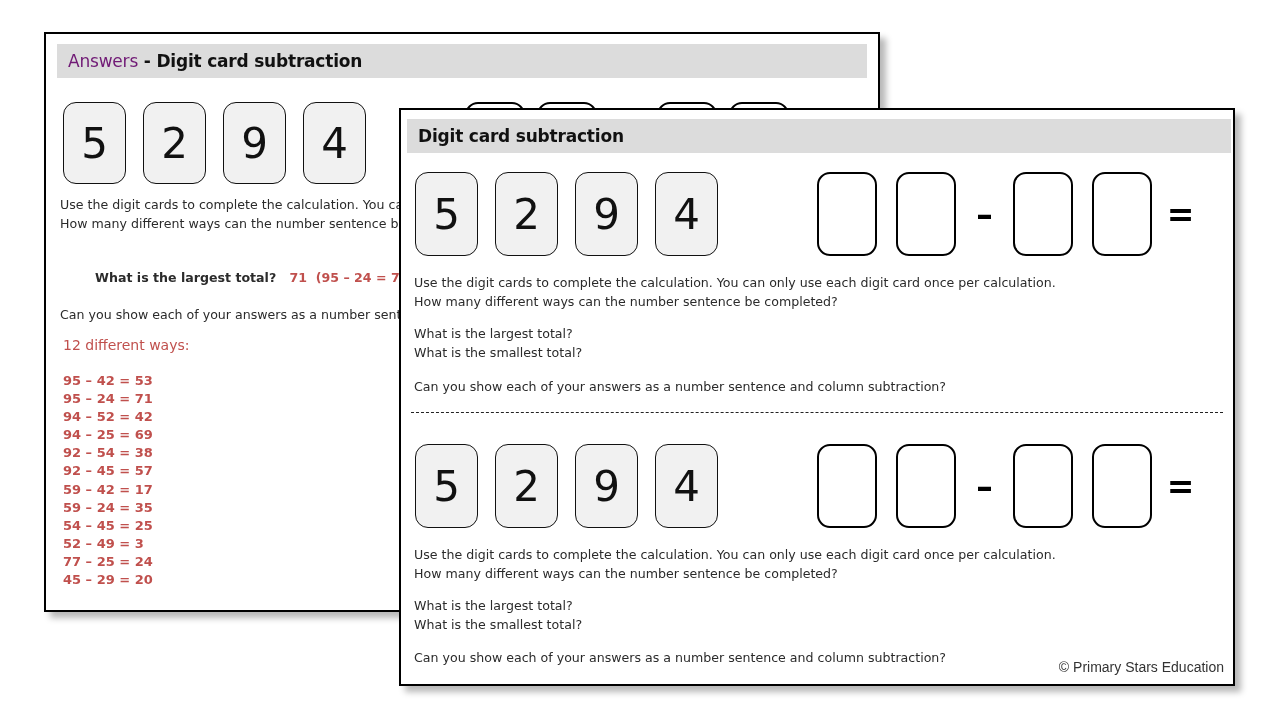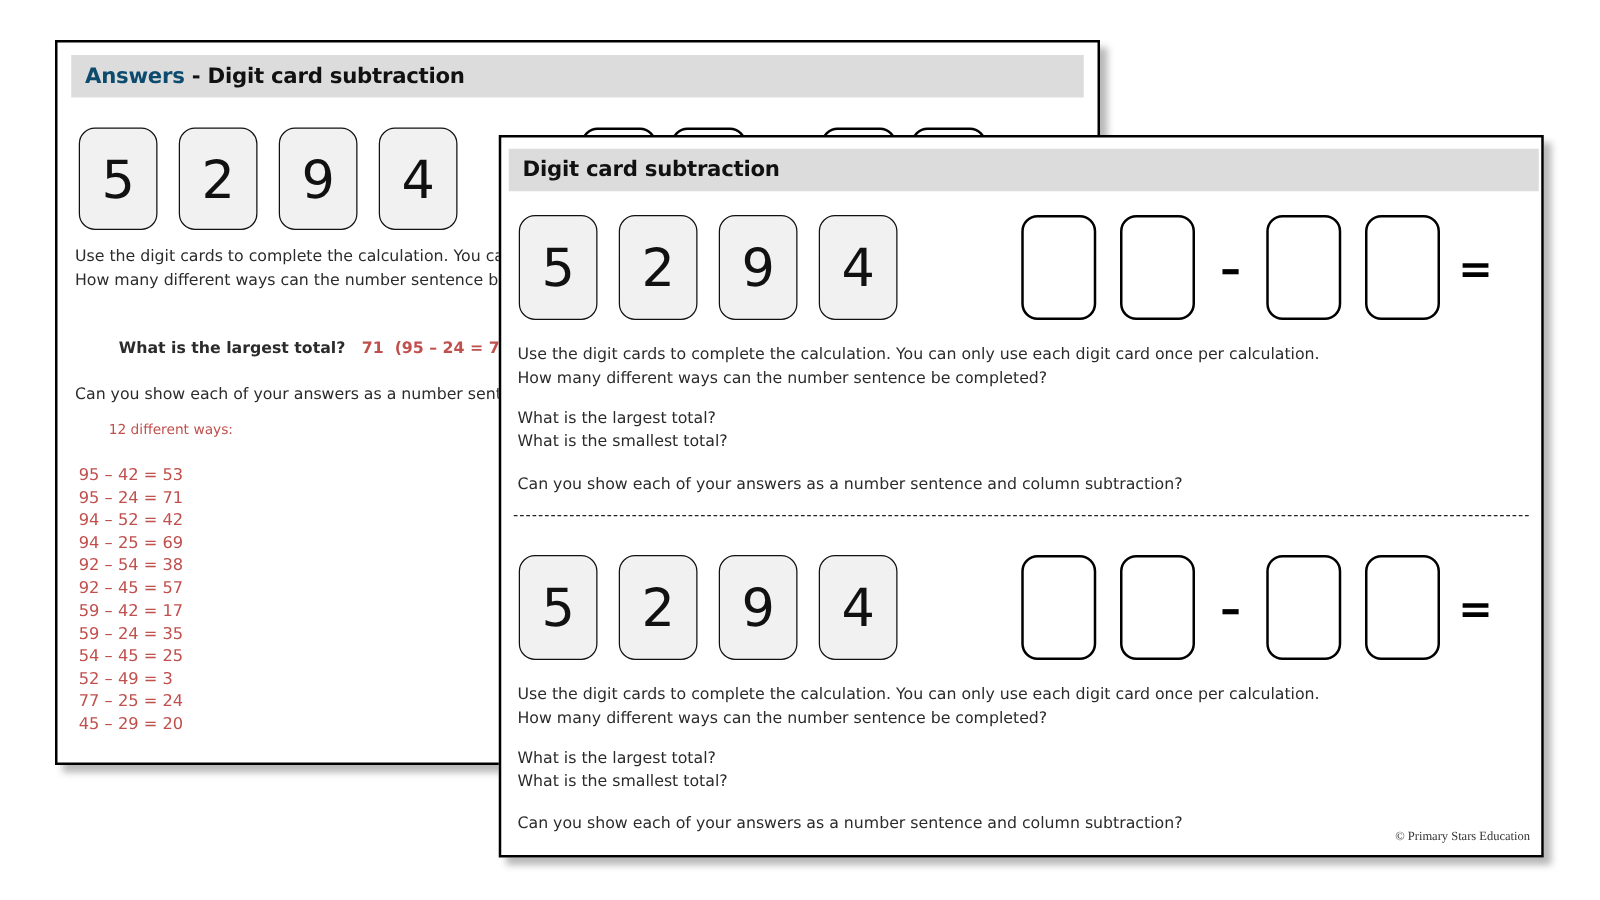--- a/index.html
+++ b/index.html
@@ -78,22 +78,22 @@
   .title-text {
     font-family: "DejaVu Sans", sans-serif;
     font-weight: bold;
     font-size: 17px;
     color: #111111;
     letter-spacing: -0.2px;
     white-space: nowrap;
   }
 
   .title-answers {
-    color: #0c4a6e;
-    font-weight: bold;
+    color: #701a75;
+    font-weight: normal;
   }
 
   .title-dash {
     color: #111111;
     font-weight: bold;
   }
 
   
   .card-row {
     position: absolute;
@@ -151,42 +151,41 @@
     color: #c0504d;
   }
 
   .ans-qline {
     white-space: pre;
   }
 
   .ans-heading {
     position: absolute;
     font-family: "DejaVu Sans", sans-serif;
-    font-size: 11px;
+    font-size: 14px;
     color: #c0504d;
     white-space: nowrap;
-    margin-left: 24px;
   }
 
   .ans-list {
     position: absolute;
     font-family: "DejaVu Sans", sans-serif;
     font-size: 13px;
     color: #c0504d;
     line-height: 18.1px;
     white-space: nowrap;
   }
 
   .ans-list div { margin: 0; }
 
   
   .footer {
     position: absolute;
-    font-family: Liberation Serif, serif;
-    font-size: 10px;
+    font-family: Liberation Sans, sans-serif;
+    font-size: 14px;
     color: #333333;
     white-space: nowrap;
   }
 </style>
 </head>
 <body>
 
 <div id="stage">
 
   <div class="sheet-shadow" id="answer-shadow"></div>
@@ -225,21 +224,21 @@
     <div class="body-text" style="left:14px; top:217px; line-height:18px;font-weight:bold;">
       <div class="para ans-qline">
         <span>What is the largest total?</span><span>&nbsp;&nbsp;&nbsp;</span><span class="ans-red">71</span><span>&nbsp;&nbsp;</span><span class="ans-red">(95 – 24 = 71)</span>
       </div>
     </div>
 
     <div class="body-text" style="left:14px; top:272px;">Can you show each of your answers as a number sentence and column subtraction?</div>
 
     <div class="ans-heading" style="left:17px; top:303px;">12 different ways:</div>
 
-    <div class="ans-list" style="left:17px; top:338px;">
+    <div class="ans-list" style="left:17px; top:338px;font-weight:bold;">
       <div>95 – 42 = 53</div>
       <div>95 – 24 = 71</div>
       <div>94 – 52 = 42</div>
       <div>94 – 25 = 69</div>
       <div>92 – 54 = 38</div>
       <div>92 – 45 = 57</div>
       <div>59 – 42 = 17</div>
       <div>59 – 24 = 35</div>
       <div>54 – 45 = 25</div>
       <div>52 – 49 = 3</div>

